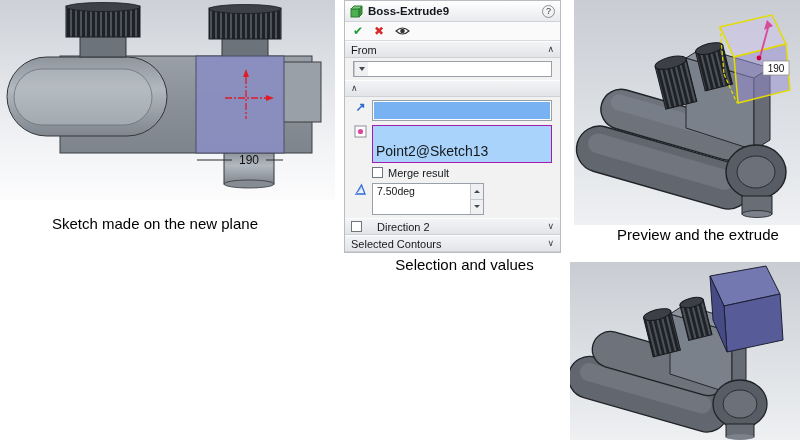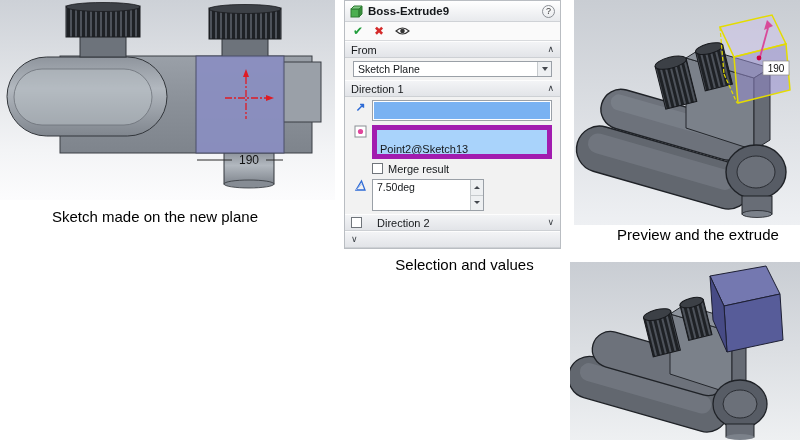--- a/index.html
+++ b/index.html
@@ -4,21 +4,21 @@
 <style>
   *{box-sizing:border-box;margin:0;padding:0}
   html,body{width:800px;height:440px}
   body{background:#fff;font-family:"Liberation Sans",sans-serif;position:relative;overflow:hidden;color:#000}
   svg text{font-family:"Liberation Sans",sans-serif}
   .viewport{position:absolute}
   #vp-left{left:0;top:0;width:335px;height:200px}
   #vp-preview{left:574px;top:0;width:226px;height:225px}
   #vp-result{left:570px;top:262px;width:230px;height:178px}
   .caption{position:absolute;font-size:15px;text-align:center;white-space:nowrap}
-  #cap-left{left:0;top:208px;width:310px}
+  #cap-left{left:0;top:215px;width:310px}
   #cap-mid{left:356px;top:256px;width:217px}
   #cap-right{left:592px;top:226px;width:212px}
 
   
   .pm{position:absolute;left:344px;top:0;width:217px;background:#f2f2f2;border:1px solid #b9bdc2;font-size:11px;color:#15181b;display:flex;flex-direction:column}
   .pm-header{height:21px;display:flex;align-items:center;gap:5px;padding:0 5px;background:linear-gradient(#ffffff,#e8eaed);border-bottom:1px solid #cfd2d6}
   .pm-title{font-weight:bold;font-size:11.5px;flex:1}
   .pm-help{width:13px;height:13px;border:1px solid #8a8e94;border-radius:50%;font-size:9px;line-height:11px;text-align:center;color:#333;cursor:pointer}
   .pm-toolbar{height:19px;display:flex;align-items:center;gap:11px;padding:0 8px;background:#fafafa;border-bottom:1px solid #d8dadd}
   .tb-ok{color:#1f9d3a;font-size:12px;cursor:pointer}
@@ -32,21 +32,21 @@
   .combo-text{flex:1;padding:0 4px;font-size:10.5px;line-height:14px;white-space:nowrap;overflow:hidden}
   .combo-btn{width:14px;display:flex;align-items:center;justify-content:center;background:#eef0f2;border-left:1px solid #c6cacd}
   .tri-down{width:0;height:0;border-left:3.5px solid transparent;border-right:3.5px solid transparent;border-top:4px solid #44484e}
   .tri-up-s{width:0;height:0;border-left:3px solid transparent;border-right:3px solid transparent;border-bottom:3.5px solid #44484e}
   .tri-down-s{width:0;height:0;border-left:3px solid transparent;border-right:3px solid transparent;border-top:3.5px solid #44484e}
   .row{display:flex;align-items:flex-start;gap:4px}
   .row-icon{width:15px;flex:none;text-align:center}
   .arrow-ic{color:#2e6bd6;font-weight:bold;font-size:12px;line-height:15px}
   .listbox{flex:1;height:21px;background:#fff;border:1px solid #9aa0a7;padding:1px;cursor:pointer}
   .listbox-sel{height:100%;background:#79b2f2}
-  .field-sel{flex:1;height:16px;background:#a9d3fb;border:5px solid #a21caf;font-size:11px;padding:12px 3px;line-height:14px;white-space:nowrap;overflow:hidden;cursor:text}
+  .field-sel{flex:1;height:16px;background:#a9d3fb;border:1px solid #a21caf;font-size:14px;padding:18px 3px;line-height:14px;white-space:nowrap;overflow:hidden;cursor:text}
   .check-row{display:flex;gap:5px;margin-left:19px}
   .checkbox{width:11px;height:11px;background:#fff;border:1px solid #70757b;flex:none;cursor:pointer}
   .spin{flex:0 0 112px;height:32px;background:#fff;border:1px solid #9aa0a7;display:flex}
   .spin-val{flex:1;padding:0 4px;font-size:10.5px;line-height:14px}
   .spin-btns{width:13px;border-left:1px solid #c6cacd;display:flex;flex-direction:column}
   .spin-up,.spin-down{flex:1;display:flex;align-items:center;justify-content:center;background:#eef0f2;cursor:pointer}
   .spin-up{border-bottom:1px solid #c6cacd}
 </style>
 </head>
 <body>
@@ -123,29 +123,27 @@
       </svg>
     </span>
   </div>
 
   <div class="sec-h">
     <span class="lbl">From</span>
     <span class="chev">∧</span>
   </div>
   <div class="sec-b">
     <div class="combo">
-      <span class="combo-text">Sketch Plane</span>
       <span class="combo-btn">
           <span class="tri-down"></span>
         </span>
     </div>
   </div>
 
   <div class="sec-h">
-    <span class="lbl">Direction 1</span>
     <span class="chev">∧</span>
   </div>
   <div class="sec-b">
     <div class="row">
       <span class="row-icon arrow-ic">↗</span>
       <div class="listbox">
         <div class="listbox-sel"></div>
       </div>
     </div>
     <div class="row">
@@ -181,20 +179,21 @@
       </div>
     </div>
   </div>
 
   <div class="sec-h">
     <span class="checkbox"></span>
     <span class="lbl">Direction 2</span>
     <span class="chev">∨</span>
   </div>
   <div class="sec-h">
+    <span class="lbl">Selected Contours</span>
     <span class="chev">∨</span>
   </div>
 </div>
 <div class="caption" id="cap-mid">Selection and values</div>
 
 <div class="viewport" id="vp-preview">
 <svg width="226" height="225" viewBox="0 0 226 225">
   <defs>
     <linearGradient id="bgT" x1="0" y1="0" x2="0" y2="1">
       <stop offset="0" stop-color="#c9cdd3"></stop>

